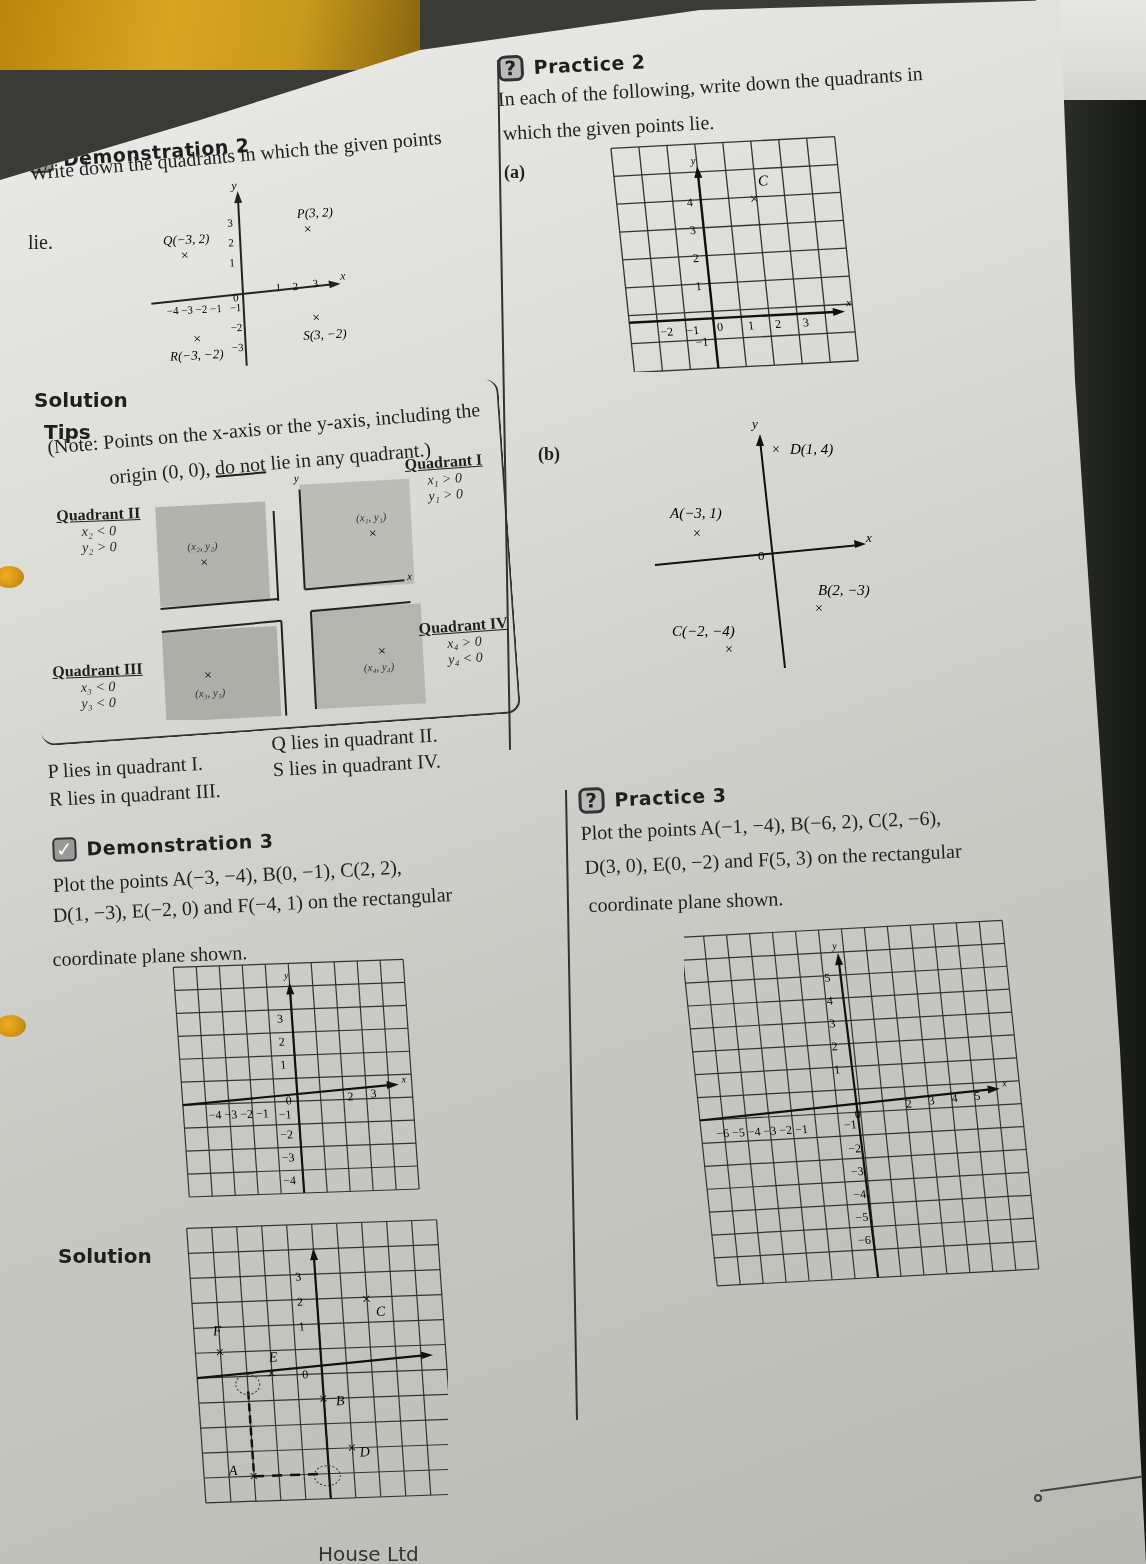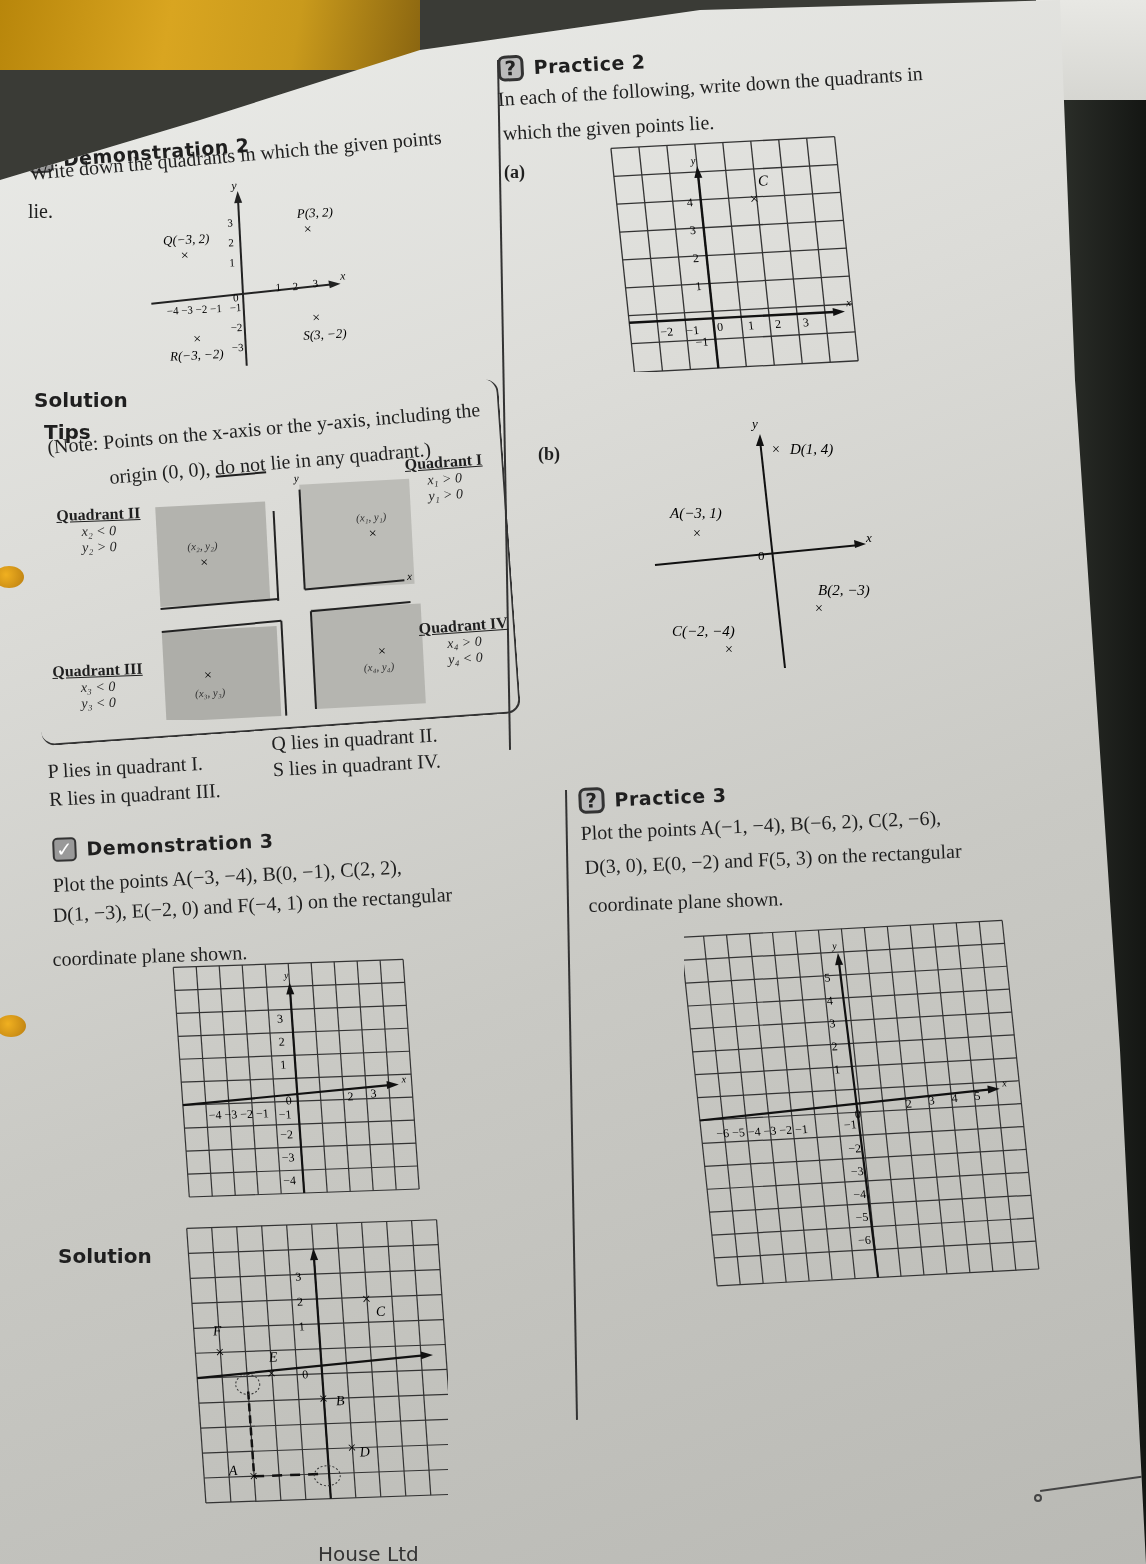--- a/index.html
+++ b/index.html
@@ -70,21 +70,21 @@
 
   <div class="block" style="left:28px; top:150px; transform: rotate(-4.5deg);">
     <div class="heading">
       <span class="icon-check">✓</span>
       <span>Demonstration 2</span>
     </div>
   </div>
   <div class="block body-text" style="left:28px; top:158px; width:440px; transform: rotate(-5deg);">
     <div style="white-space:nowrap;">Write down the quadrants in which the given points</div>
   </div>
-  <div class="block body-text" style="left:28px; top:196px;text-align:right;">lie.</div>
+  <div class="block body-text" style="left:28px; top:227px;text-align:right;">lie.</div>
 
   <svg class="block" style="left:150px; top:180px;" width="220" height="190" viewBox="0 0 220 190">
     <g transform="rotate(-3 110 95)">
       <line x1="0" y1="118" x2="185" y2="108" stroke="#222" stroke-width="2"></line>
       <polygon points="190,108 178,104 179,112" fill="#222"></polygon>
       <line x1="92" y1="185" x2="92" y2="15" stroke="#222" stroke-width="2"></line>
       <polygon points="92,10 88,22 96,22" fill="#222"></polygon>
       <text x="86" y="8" font-size="12" font-style="italic">y</text>
       <text x="190" y="104" font-size="12" font-style="italic">x</text>
       <text x="15" y="130" font-size="11">−4 −3 −2 −1</text>

